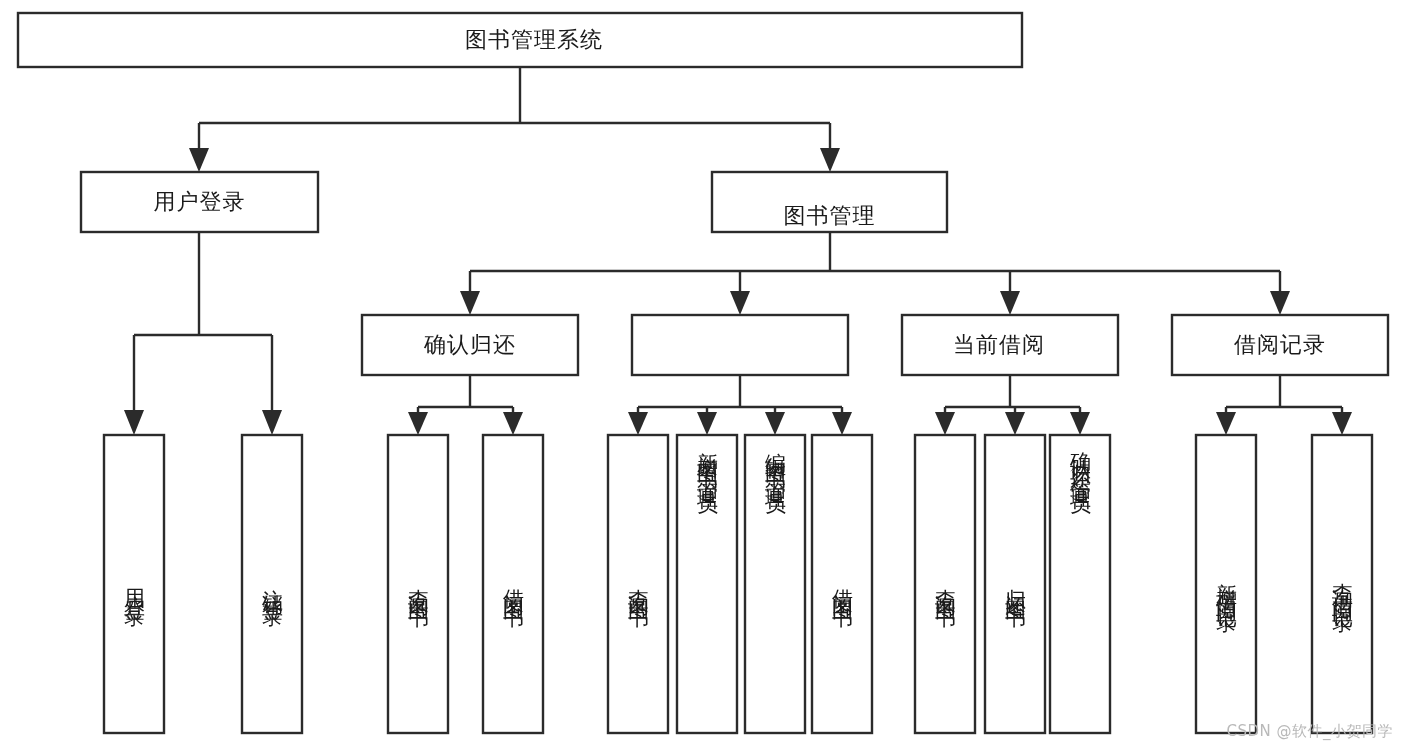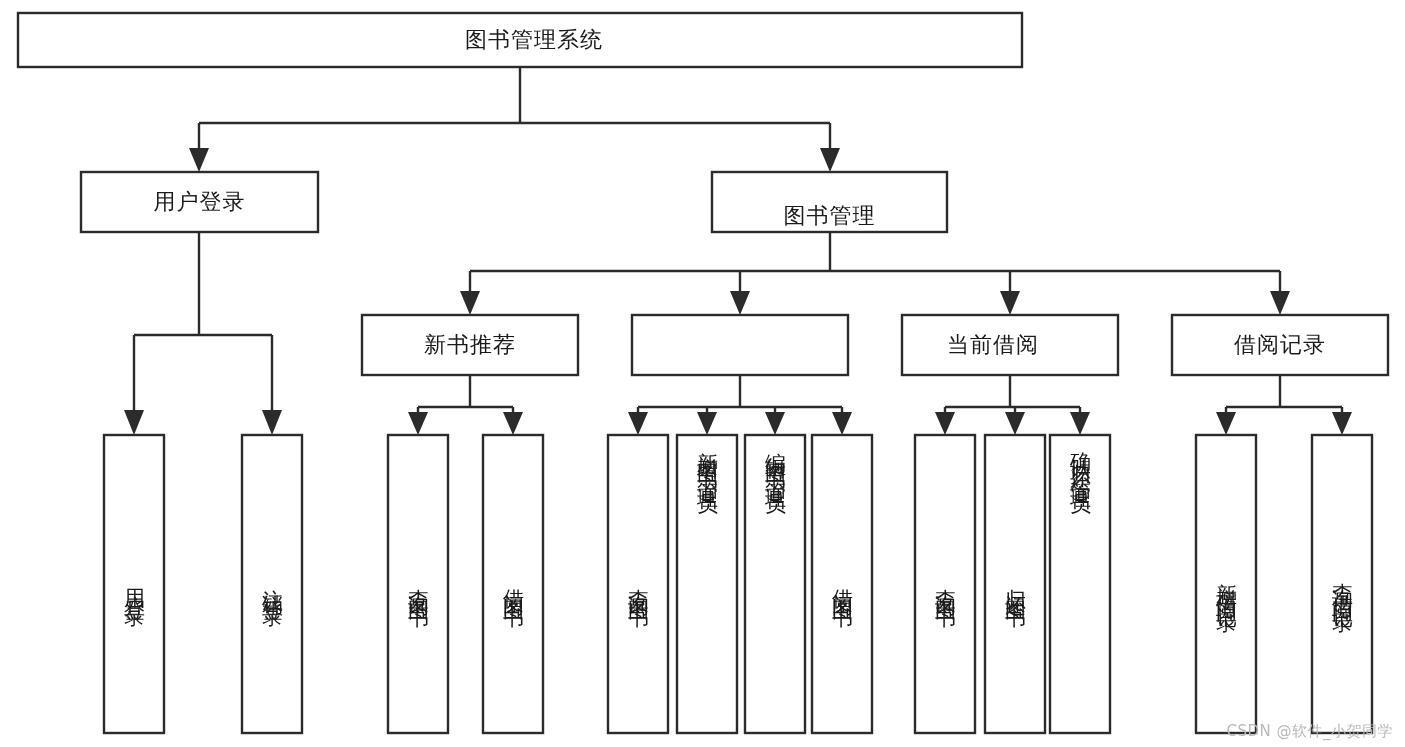--- a/index.html
+++ b/index.html
@@ -191,25 +191,25 @@
 
   <div class="hlabel-wrap" style="left:81px; top:172px; width:237px; height:60px;">
     <span class="hlabel-text">用户登录</span>
   </div>
 
   <div class="hlabel-wrap" style="left:712px; top:172px; width:235px; height:60px;margin-top:14px;">
     <span class="hlabel-text">图书管理</span>
   </div>
 
   <div class="hlabel-wrap" style="left:362px; top:315px; width:216px; height:60px;">
-    <span class="hlabel-text">新书推荐</span>
-  </div>
-
-
-  <div class="hlabel-wrap" style="left:902px; top:315px; width:182px; height:60px;">
+    <span class="hlabel-text">确认归还</span>
+  </div>
+
+
+  <div class="hlabel-wrap" style="left:902px; top:315px; width:182px; height:60px;padding-left:6px;">
     <span class="hlabel-text">当前借阅</span>
   </div>
 
   <div class="hlabel-wrap" style="left:1172px; top:315px; width:216px; height:60px;">
     <span class="hlabel-text">借阅记录</span>
   </div>
 
   <div class="vlabel-wrap" style="left:104px; top:435px; width:60px; height:298px;">
     <span class="vlabel-text">用户登录</span>
   </div>

